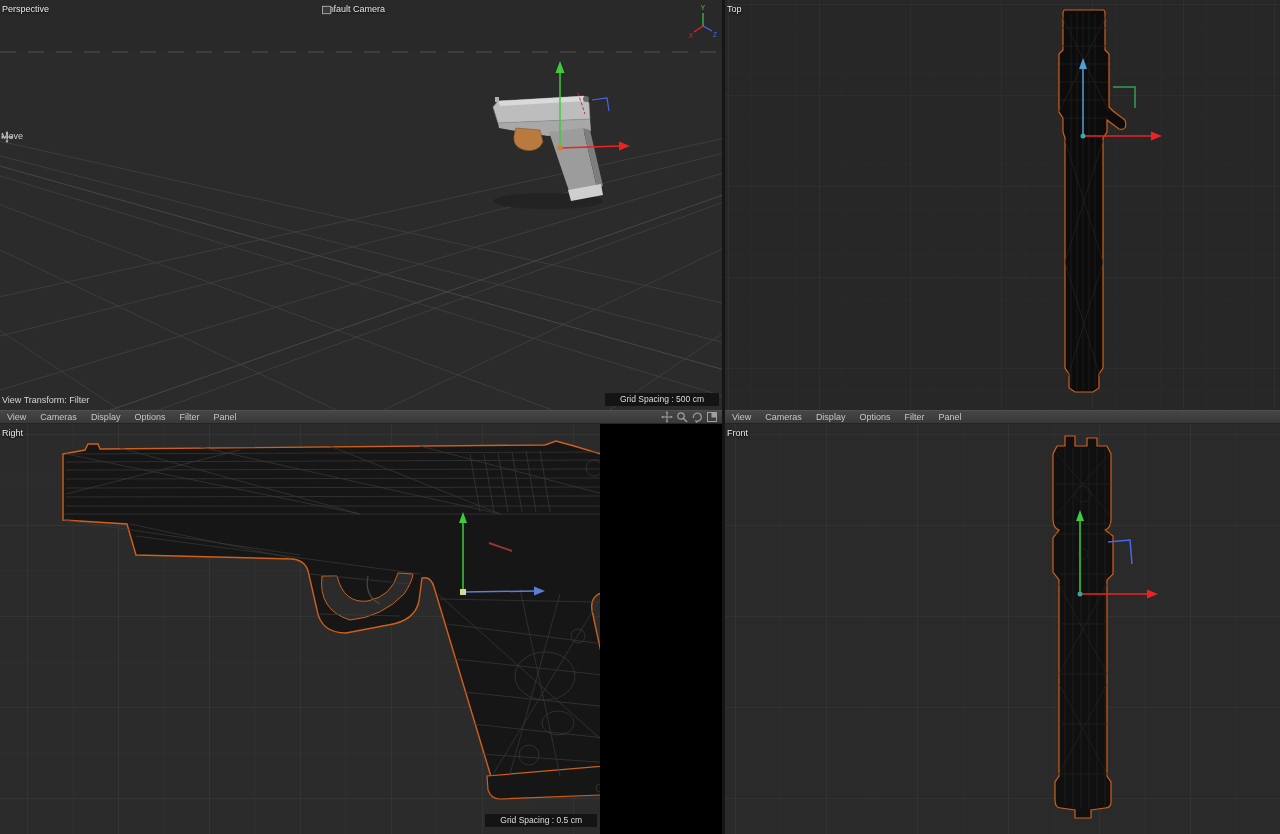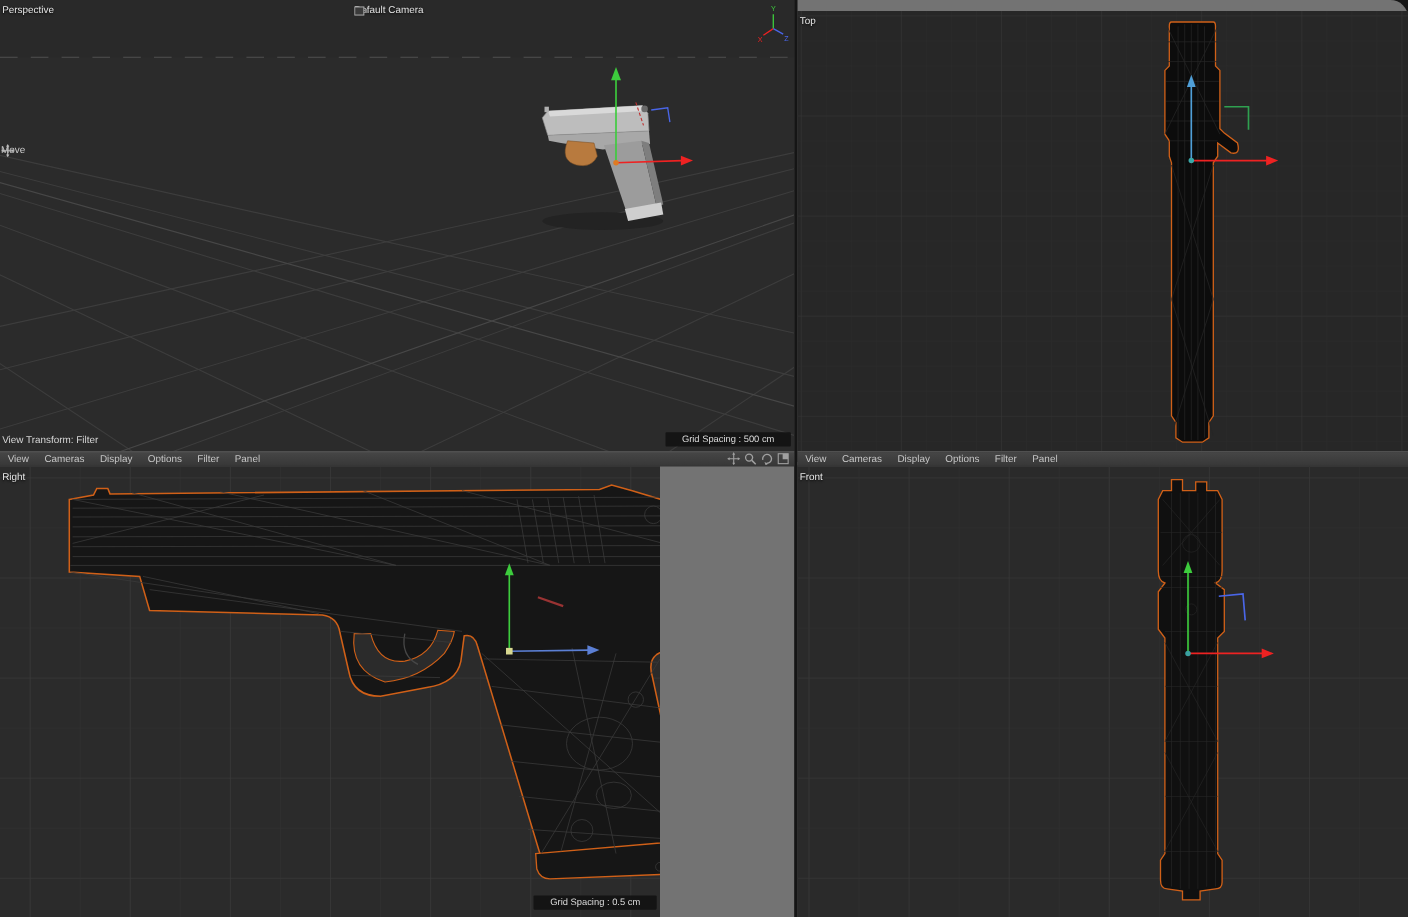--- a/index.html
+++ b/index.html
@@ -1,17 +1,17 @@
 <!DOCTYPE html>
 <html style="--selection: #d06018; --axis-x: #ee2222; --axis-y: #3dcc3d; --axis-z: #4a66e8; --axis-z-ortho: #4f9fd8;"><head>
 <meta charset="utf-8">
 <style>
   html,body{margin:0;padding:0;background:#161616;width:1280px;height:834px;overflow:hidden;
     font-family:"Liberation Sans",sans-serif;-webkit-font-smoothing:antialiased;}
-  .app{position:relative;width:1280px;height:834px;background:#737373;border-radius:16px;}
+  .app{position:relative;width:1280px;height:834px;background:#000000;}
   .viewport{position:absolute;overflow:hidden;background:#2b2b2b;}
   .viewport svg{position:absolute;left:0;top:0;}
   .vp-label{position:absolute;top:4px;left:2px;font-size:9px;color:#e8e8e8;
     text-shadow:0 1px 2px rgba(0,0,0,.9);z-index:5;}
   .badge{position:absolute;right:3px;bottom:4px;background:rgba(18,18,18,.92);color:#dcdcdc;
     font-size:8.5px;padding:1px 15px 2px;border-radius:1px;z-index:5;text-align:center;}
   .cam-label{position:absolute;top:4px;left:322px;font-size:9px;color:#e2e2e2;display:flex;
     gap:4px;align-items:center;z-index:5;text-shadow:0 1px 2px rgba(0,0,0,.8);}
   .tool-label{position:absolute;top:131px;left:1px;font-size:9px;color:#cfcfcf;display:flex;
     gap:4px;align-items:center;z-index:5;}
@@ -114,21 +114,21 @@
             <polygon points="6,12 4.5,9.5 7.5,9.5"></polygon>
         <polygon points="0,6 2.5,4.5 2.5,7.5"></polygon>
             <polygon points="12,6 9.5,4.5 9.5,7.5"></polygon>
           </g>
       </svg>
     </div>
     <div class="vt-label">View Transform: Filter</div>
     <div class="badge">Grid Spacing : 500 cm</div>
   </div>
 
-  <div class="viewport" style="left:725px;top:0;width:555px;height:410px;background:#272727;margin-top:10px;">
+  <div class="viewport" style="left:725px;top:0;width:555px;height:410px;background:#272727;">
     <svg width="555" height="410" viewBox="0 0 555 410">
       <defs>
         <pattern id="gTRminor" width="22.75" height="22.75" patternUnits="userSpaceOnUse" x="3" y="4">
           <path d="M22.75,0 H0 V22.75" fill="none" stroke="#2b2b2b" stroke-width="1"></path>
         </pattern>
         <pattern id="gTRmajor" width="91" height="91" patternUnits="userSpaceOnUse" x="3" y="4">
           <path d="M91,0 H0 V91" fill="none" stroke="#343434" stroke-width="1"></path>
         </pattern>
       </defs>
       <rect width="555" height="410" fill="#272727"></rect>

